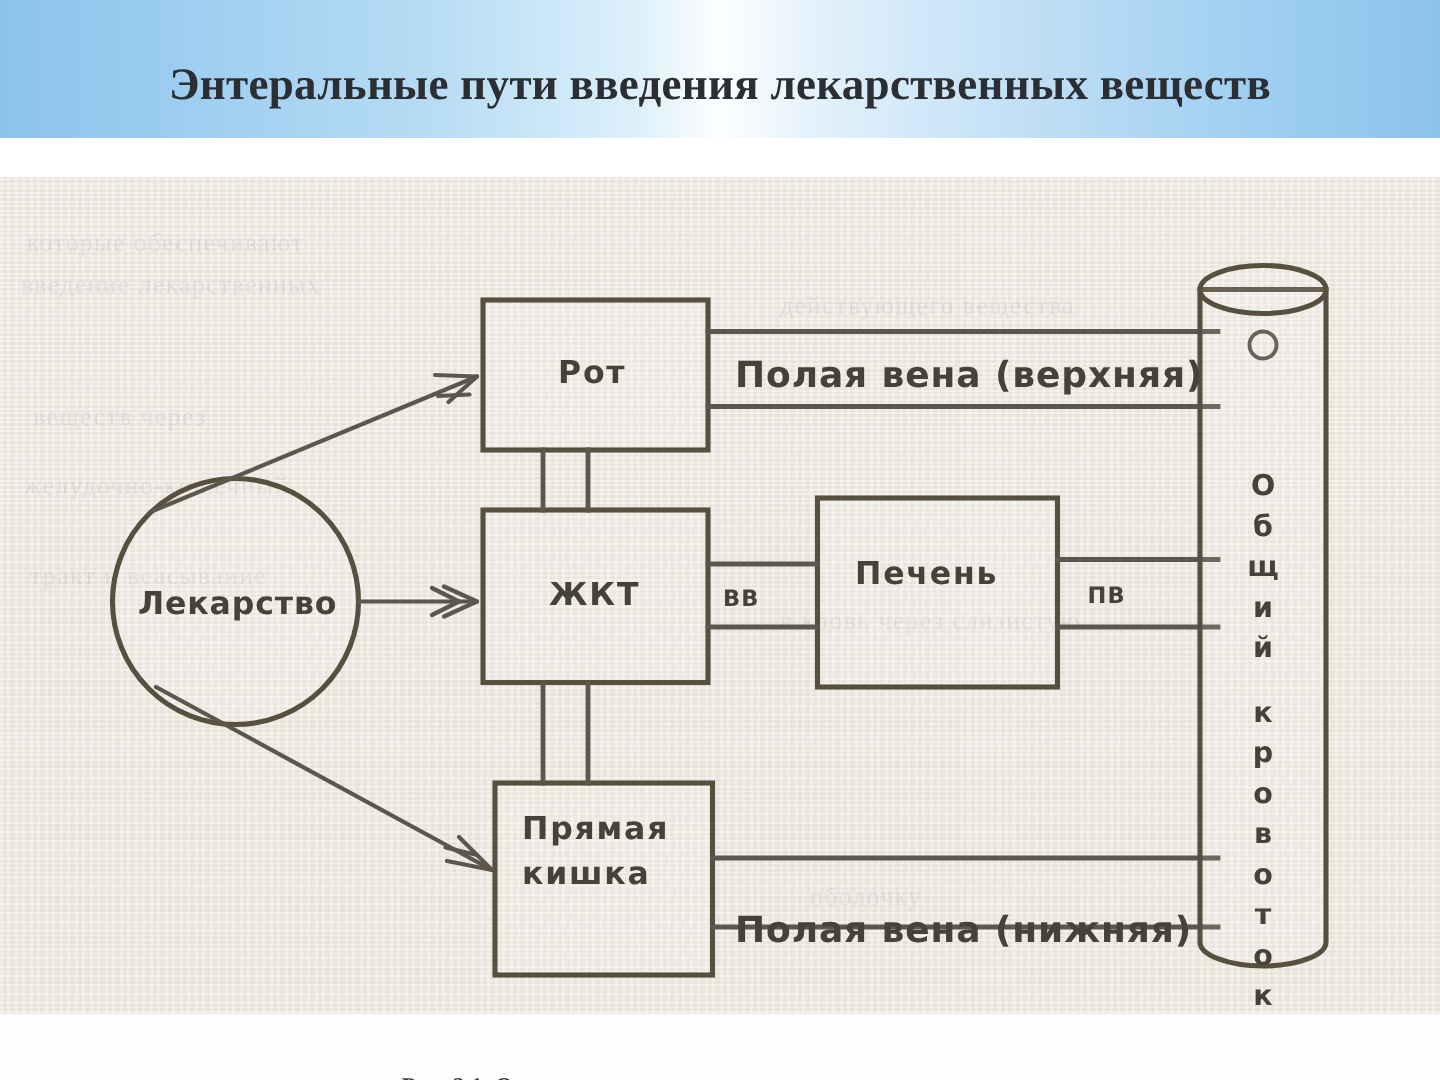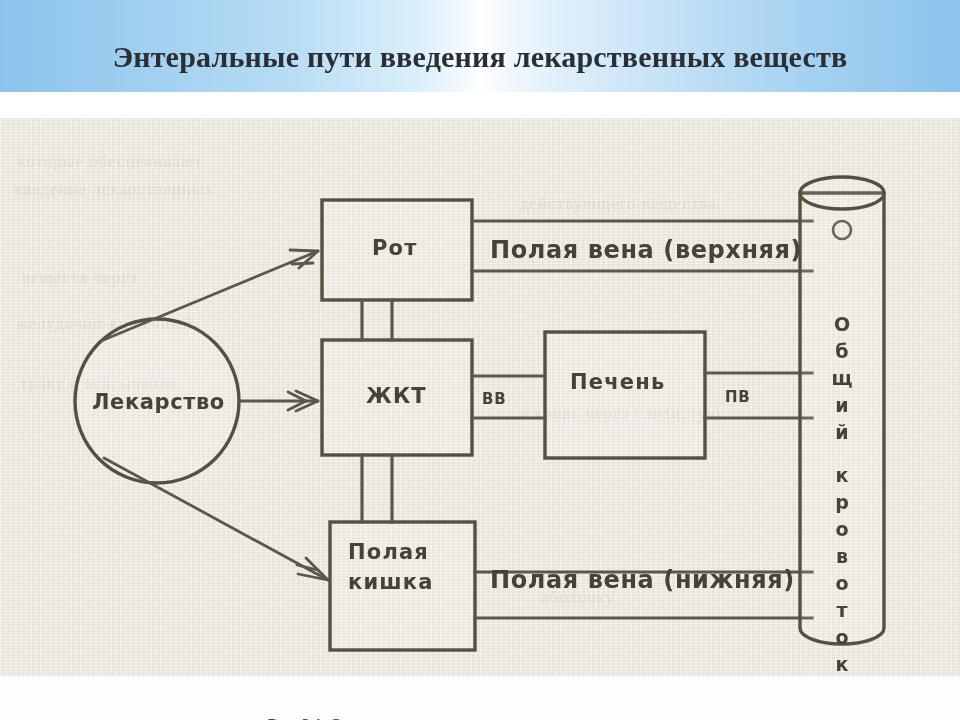--- a/index.html
+++ b/index.html
@@ -218,34 +218,34 @@
                                 A 42 16 0 0 0 884 510
                                 L 884 75 Z"></path>
       <ellipse cx="842" cy="75" rx="42" ry="16" class="boxfill"></ellipse>
       <circle cx="842" cy="112" r="9" class="stroke-thin"></circle>
     </svg>
 
     <div class="lbl lbl-box" style="left:372px; top:118px;">Рот</div>
 
     <div class="lbl lbl-box" style="left:366px; top:266px;">ЖКТ</div>
 
-    <div class="lbl lbl-box" style="left:348px; top:422px;">Полая</div>
+    <div class="lbl lbl-box" style="left:348px; top:422px;">Прямая</div>
     <div class="lbl lbl-box" style="left:348px; top:452px;">кишка</div>
 
     <div class="lbl lbl-box" style="left:570px; top:252px;">Печень</div>
 
     <div class="lbl lbl-drug" style="left:92px; top:272px;">Лекарство</div>
 
     <div class="lbl lbl-vein" style="left:490px; top:118px;">Полая вена (верхняя)</div>
 
     <div class="lbl lbl-short" style="left:482px; top:272px;">ВВ</div>
 
     <div class="lbl lbl-short" style="left:725px; top:270px;">ПВ</div>
 
-    <div class="lbl lbl-vein" style="left:490px; top:448px;">Полая вена (нижняя)</div>
+    <div class="lbl lbl-vein" style="left:490px; top:488px;">Полая вена (нижняя)</div>
 
     <div id="cyl-letters">
       <span>О</span>
       <span>б</span>
       <span>щ</span>
       <span>и</span>
       <span>й</span>
       <span class="gap">к</span>
       <span>р</span>
       <span>о</span>

